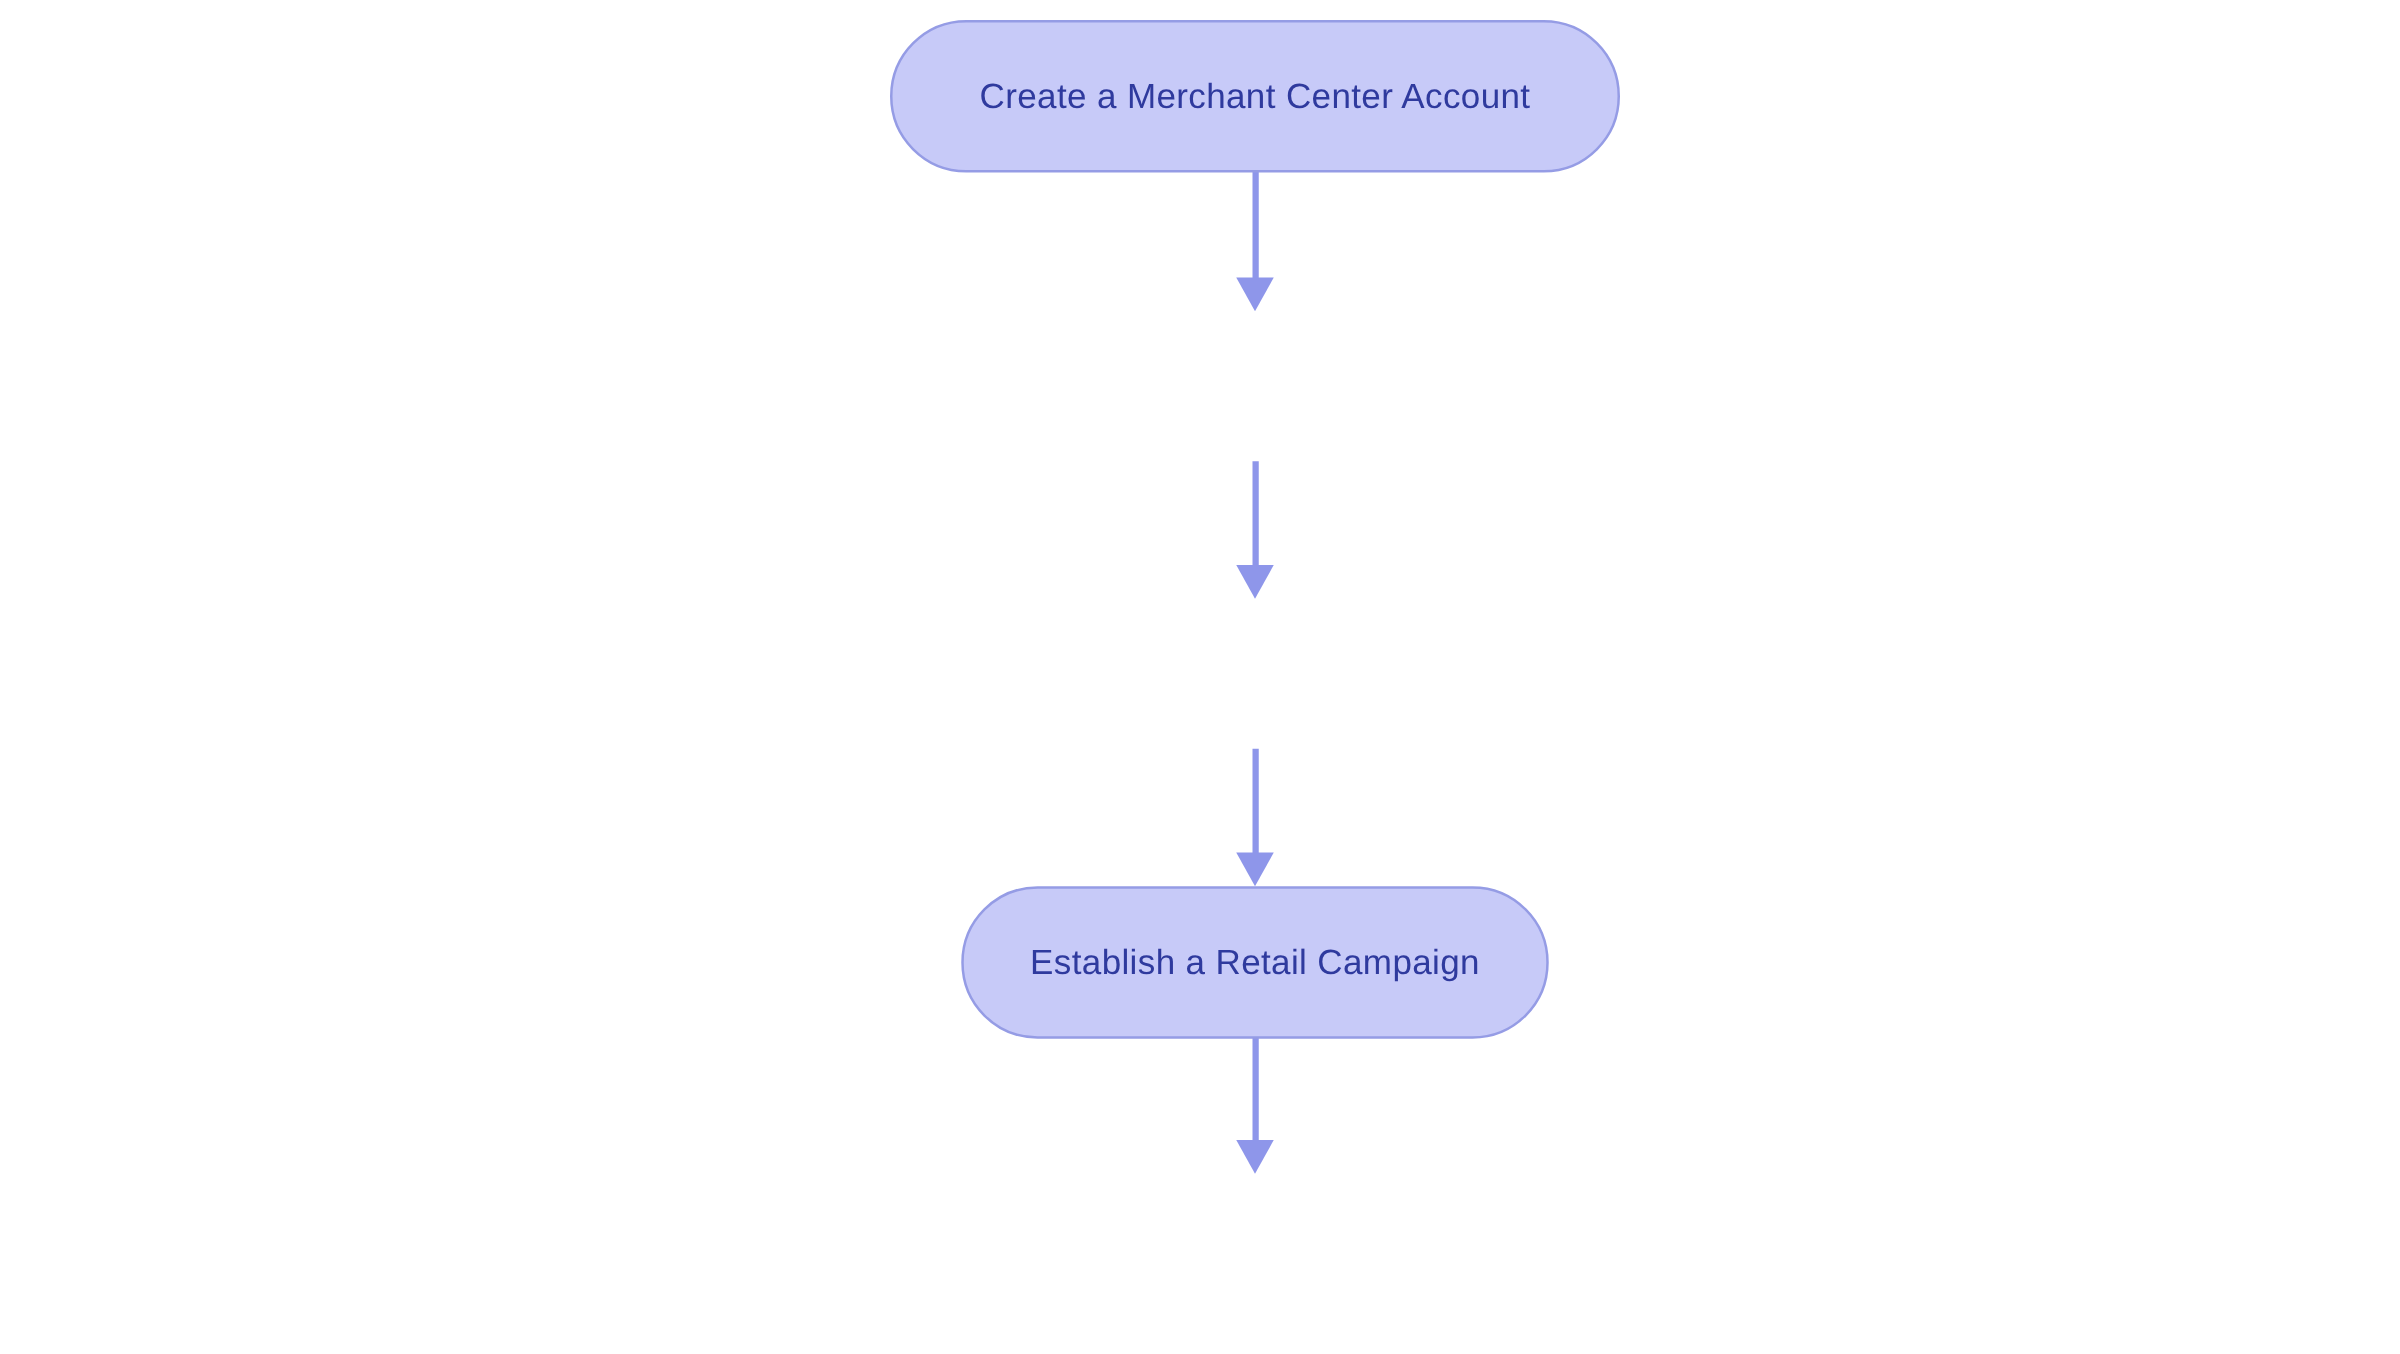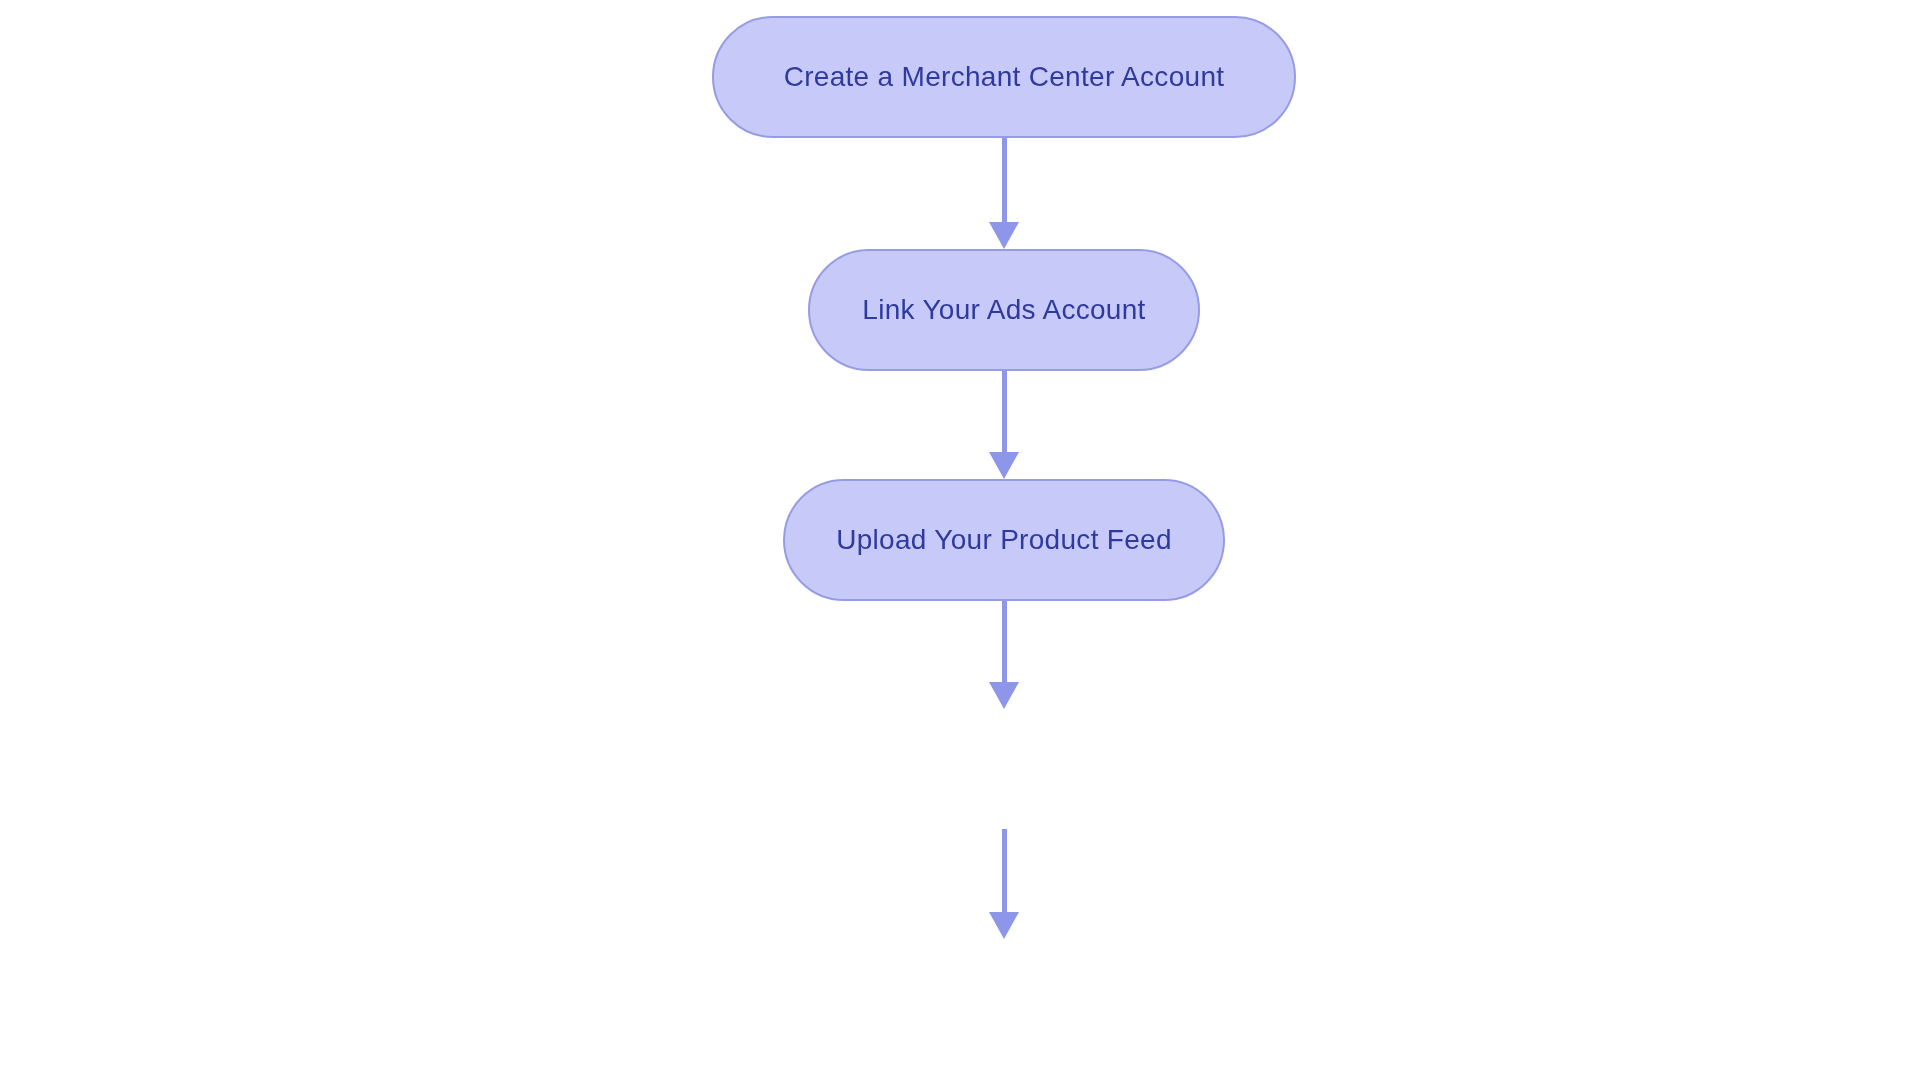--- a/index.html
+++ b/index.html
@@ -79,38 +79,35 @@
 
   <div class="node n1">
     <span class="node-label">Create a Merchant Center Account</span>
   </div>
 
   <div class="arrow a1">
     <div class="arrow-line"></div>
     <div class="arrow-head"></div>
   </div>
 
-  <div class="node n2">
-    <span class="node-label">Link Your Ads Account</span>
-  </div>
 
   <div class="arrow a2">
     <div class="arrow-line"></div>
     <div class="arrow-head"></div>
   </div>
 
-  <div class="node n3">
-    <span class="node-label">Upload Your Product Feed</span>
-  </div>
 
   <div class="arrow a3">
     <div class="arrow-line"></div>
     <div class="arrow-head"></div>
   </div>
 
+  <div class="node n4">
+    <span class="node-label">Establish a Retail Campaign</span>
+  </div>
 
   <div class="arrow a4">
     <div class="arrow-line"></div>
     <div class="arrow-head"></div>
   </div>
 
 
 </div>
 
 </body></html>

